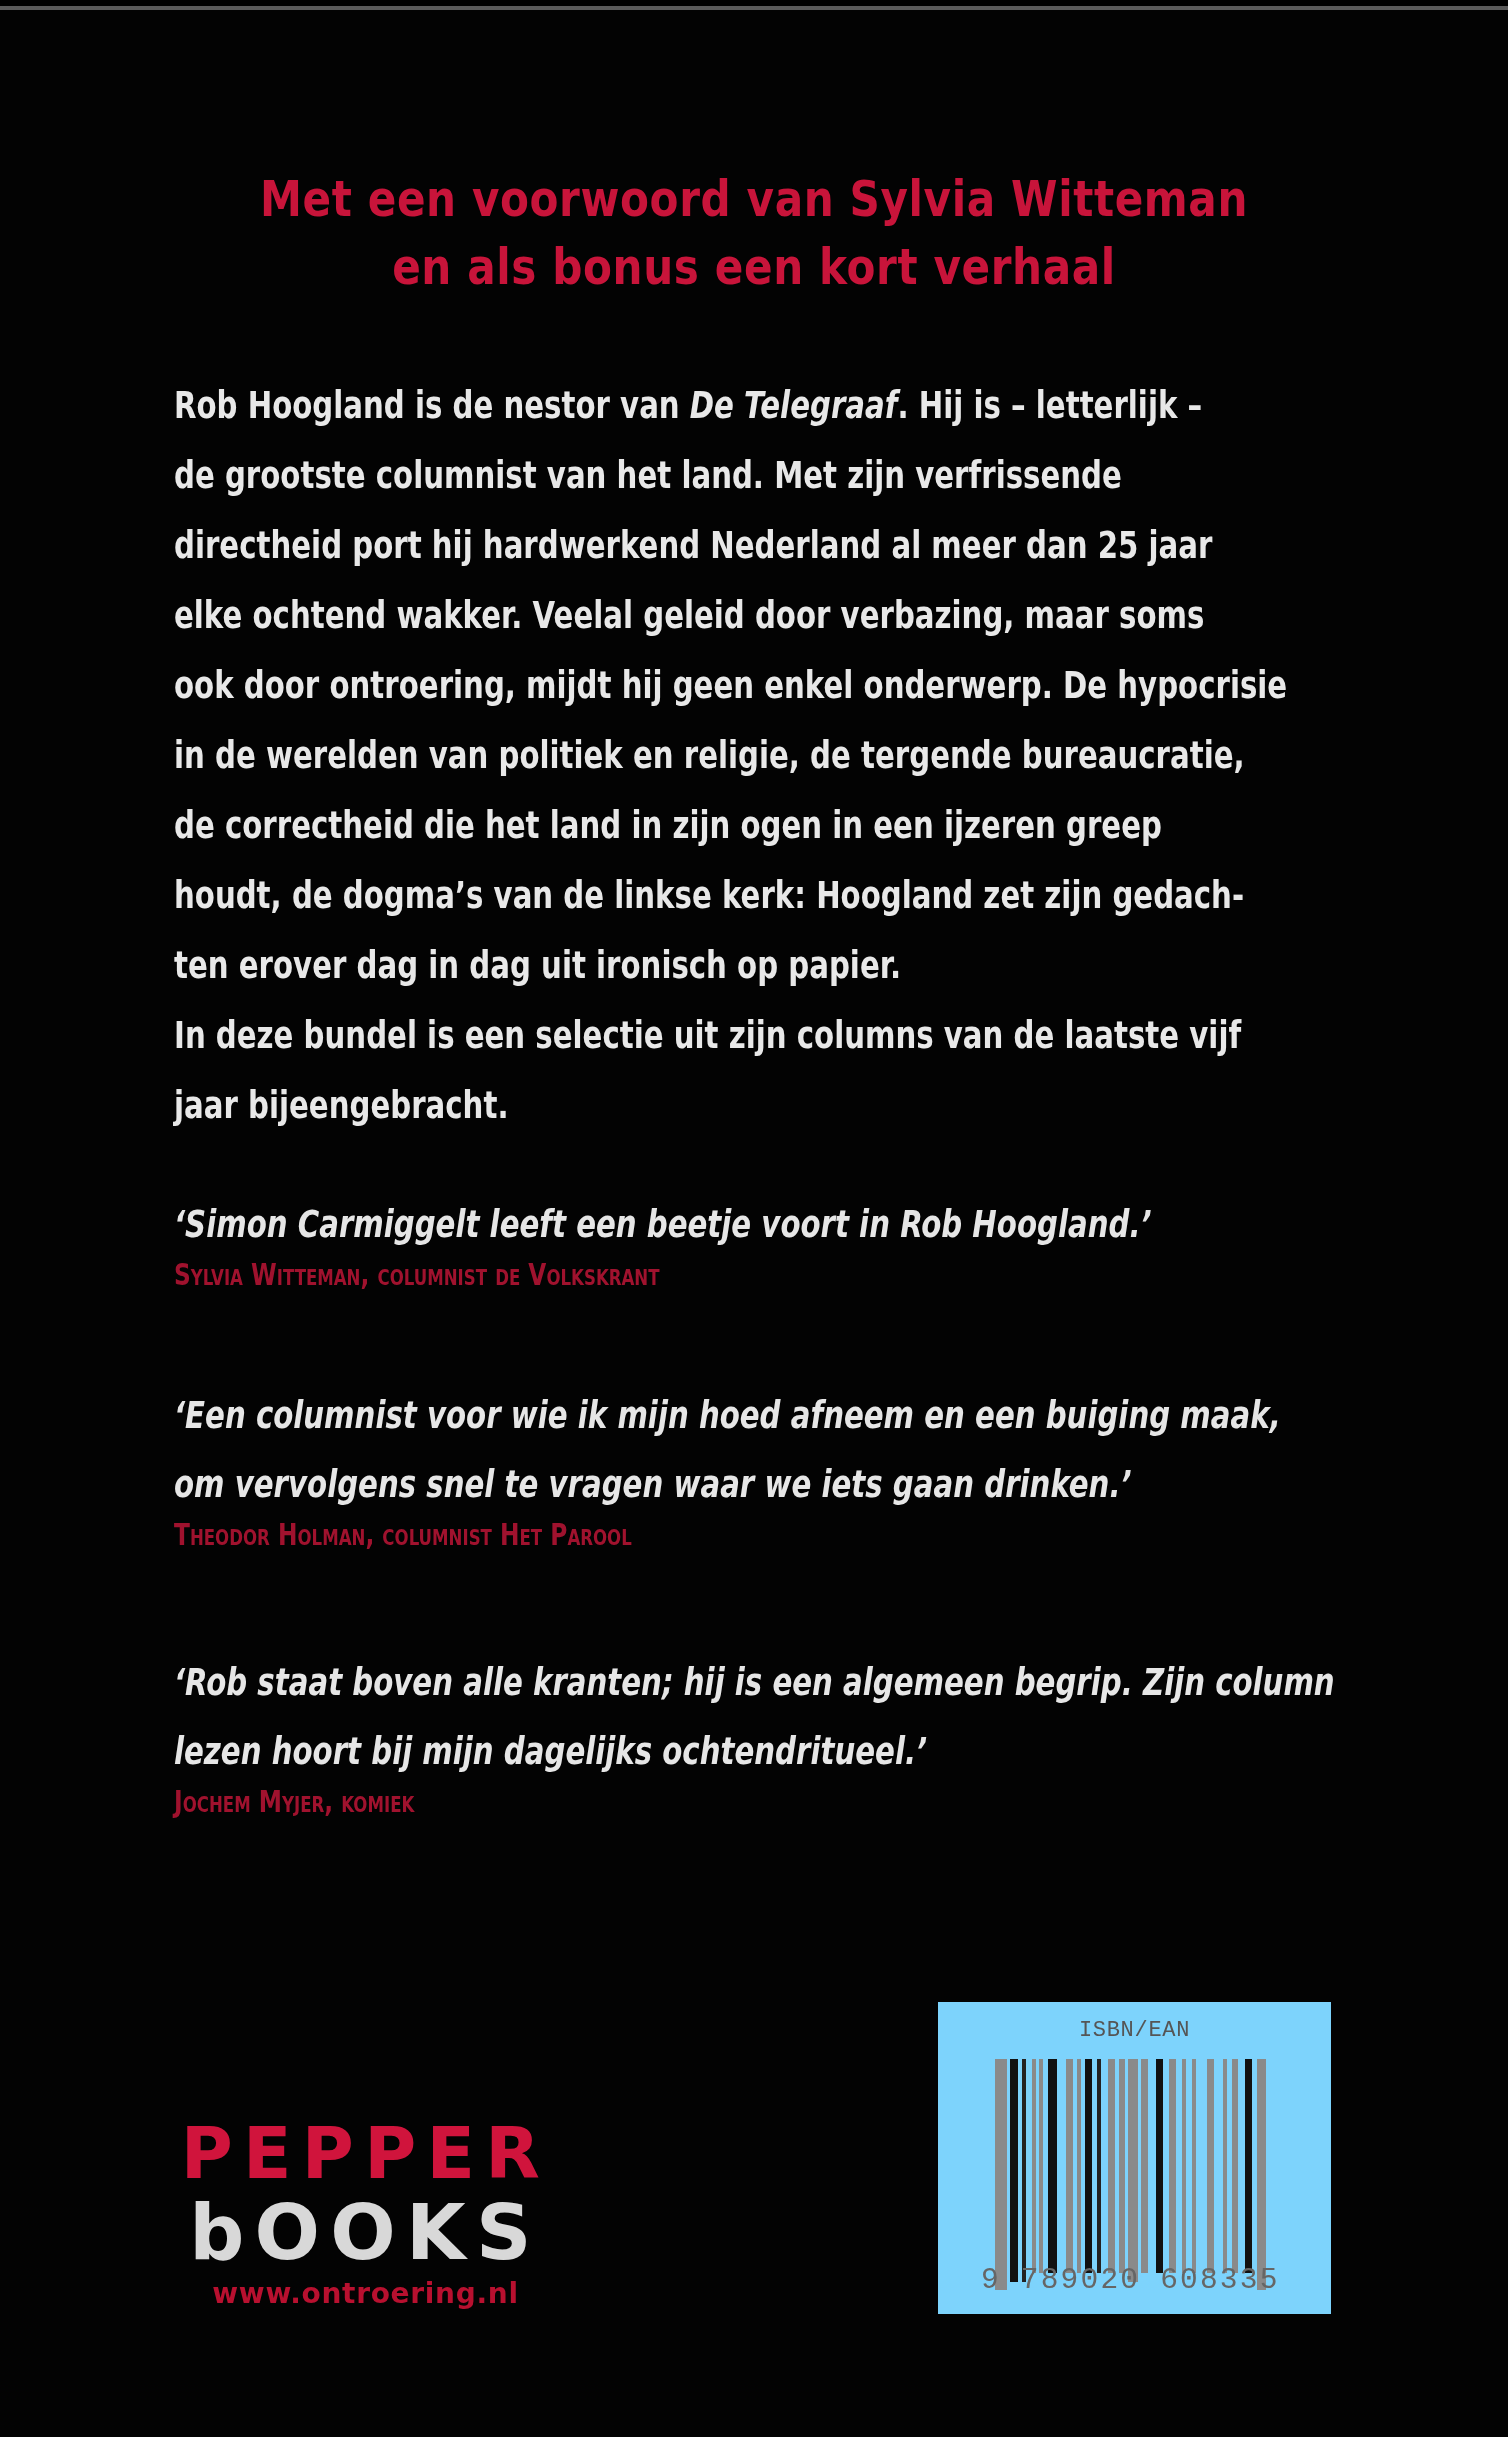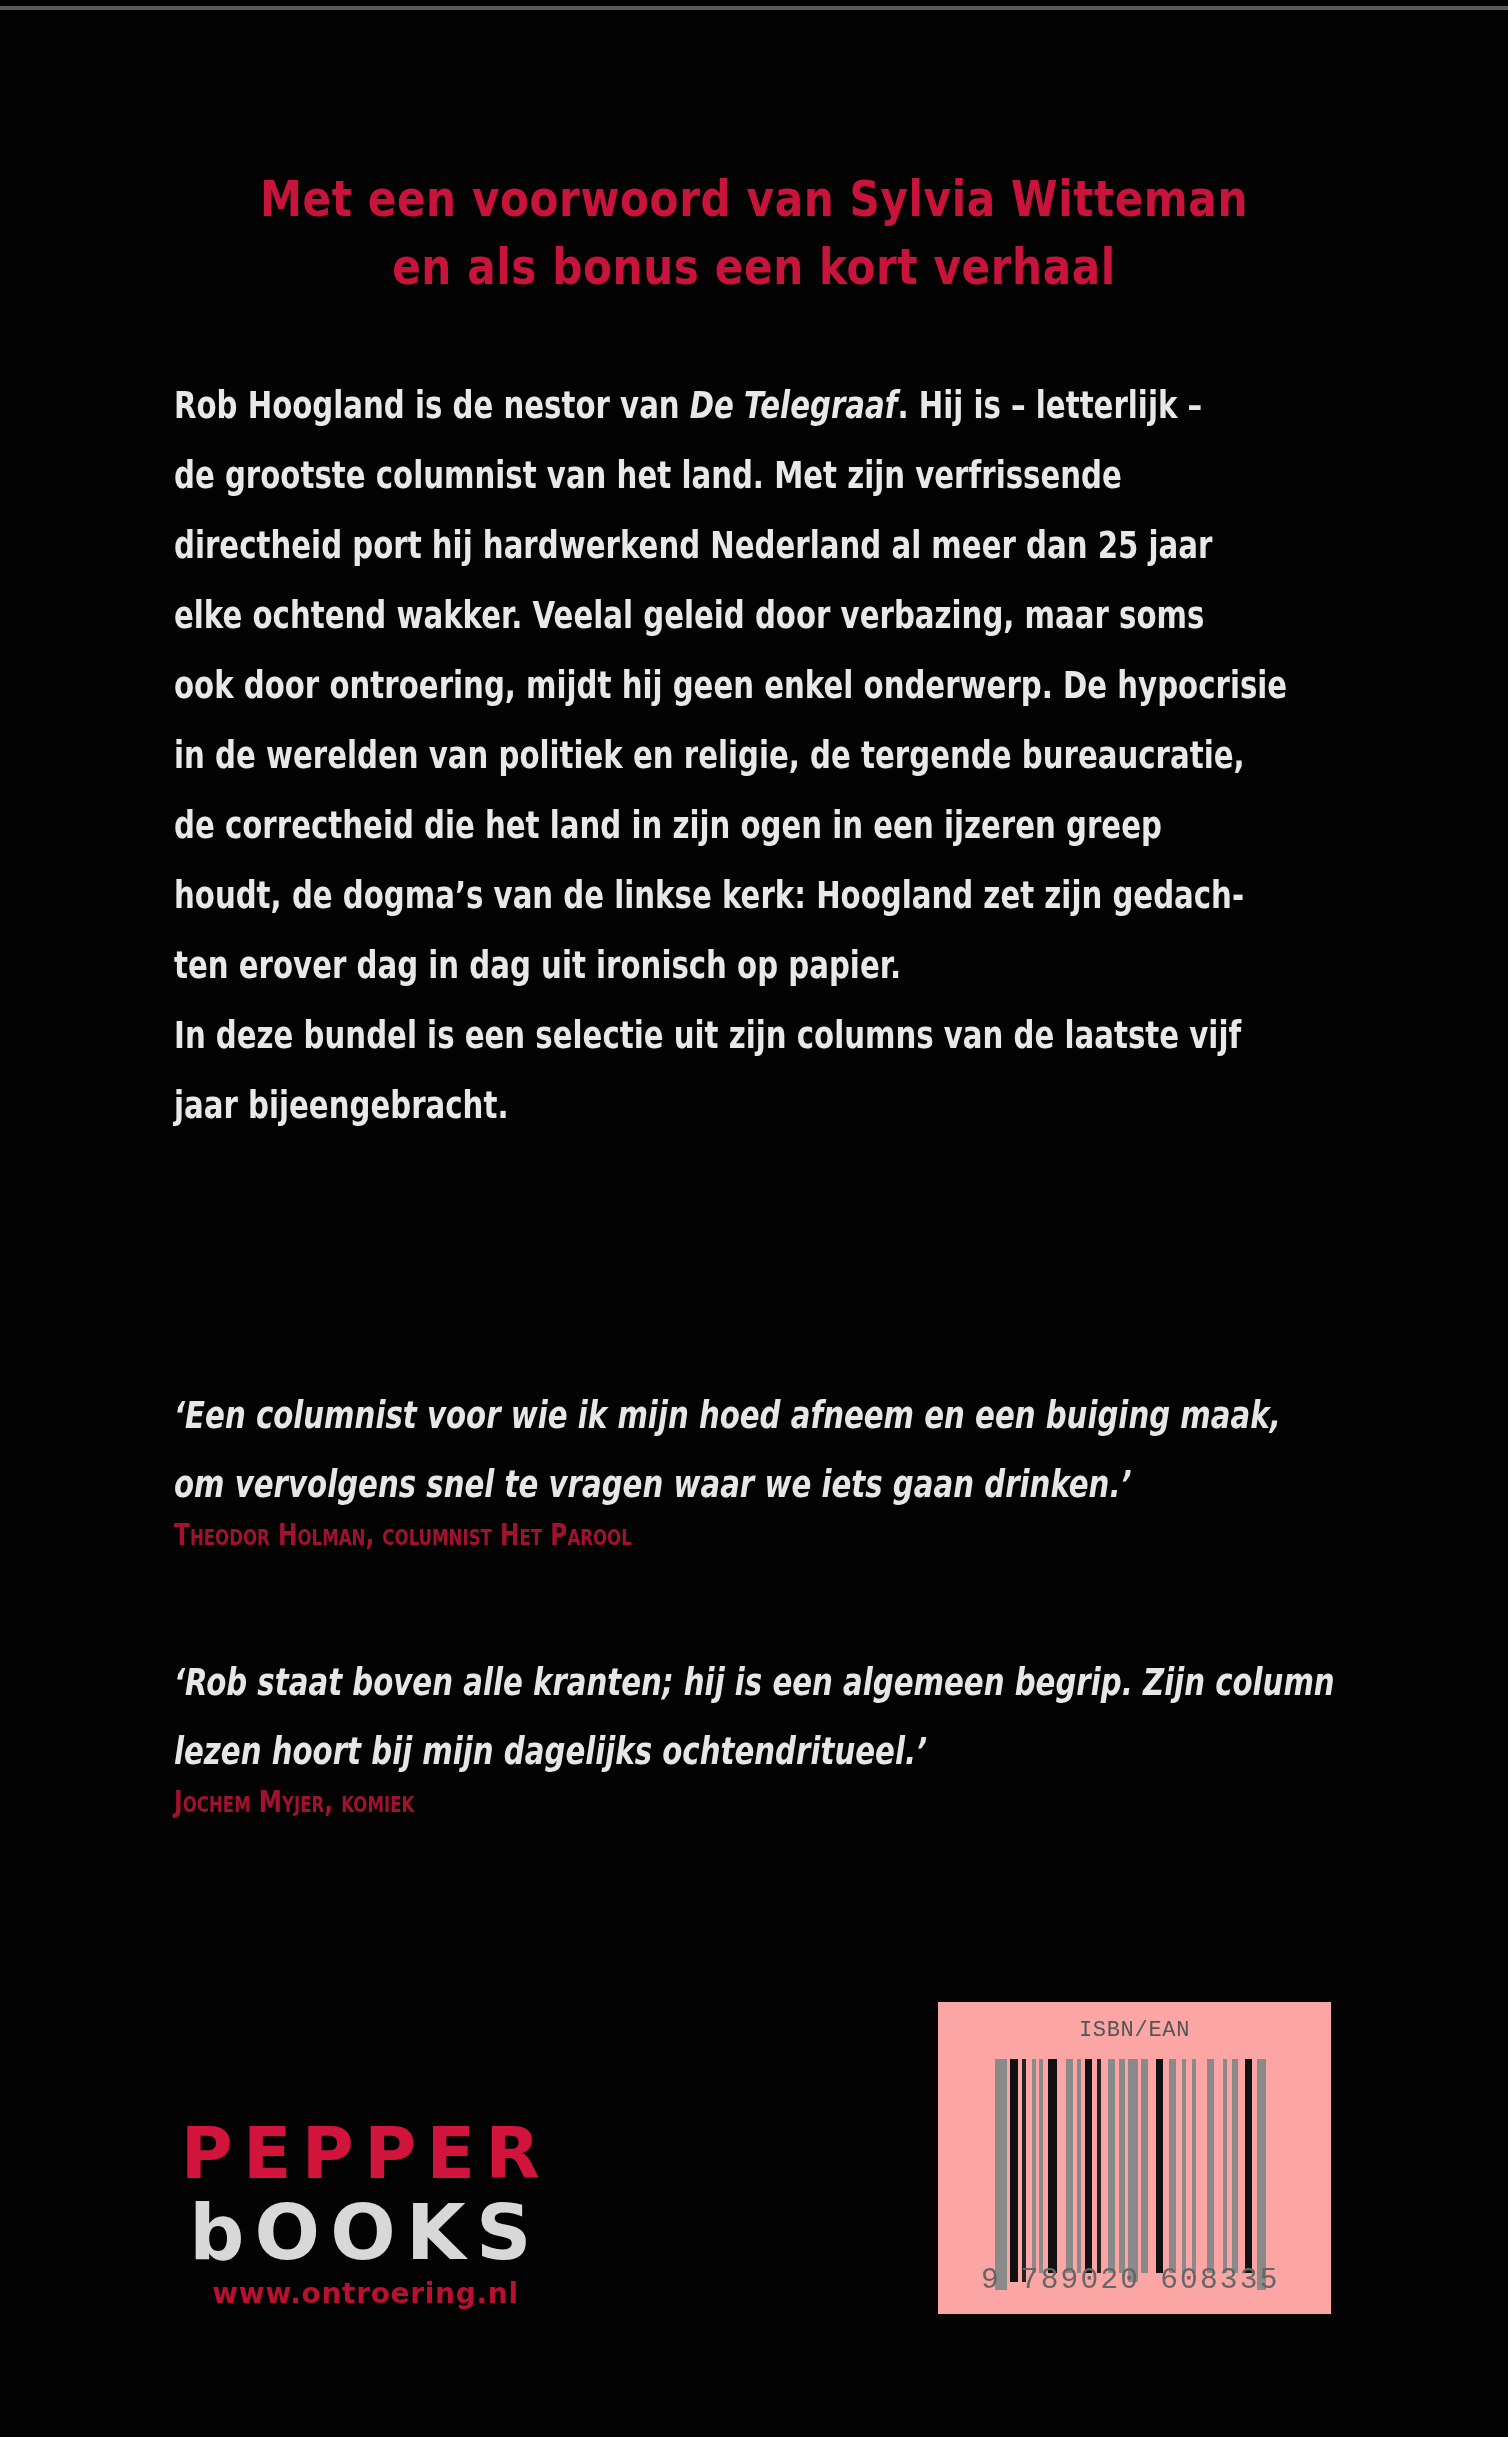--- a/index.html
+++ b/index.html
@@ -124,21 +124,21 @@
       display: block;
       margin-top: 1.5px;
     }
 
     .barcode-box {
       position: absolute;
       left: 938px;
       top: 1992px;
       width: 393px;
       height: 312px;
-      background: #fca5a5;
+      background: #7dd3fc;
     }
     .barcode-box .isbn-label {
       position: absolute;
       left: 0; top: 16px;
       width: 100%;
       text-align: center;
       color: #555;
       font-family: "Liberation Mono", monospace;
       font-size: 22px;
       letter-spacing: 0.7px;
@@ -186,20 +186,26 @@
       <span class="line">ook door ontroering, mijdt hij geen enkel onderwerp. De hypocrisie</span>
       <span class="line">in de werelden van politiek en religie, de tergende bureaucratie,</span>
       <span class="line">de correctheid die het land in zijn ogen in een ijzeren greep</span>
       <span class="line">houdt, de dogma’s van de linkse kerk: Hoogland zet zijn gedach-</span>
       <span class="line">ten erover dag in dag uit ironisch op papier.</span>
       <span class="line">In deze bundel is een selectie uit zijn columns van de laatste vijf</span>
       <span class="line">jaar bijeengebracht.</span>
     </div>
   </div>
 
+  <div class="quote" style="top:1180px;">
+    <div class="squeeze">
+      <span class="qline">‘Simon Carmiggelt leeft een beetje voort in Rob Hoogland.’</span>
+      <span class="attr">Sylvia Witteman, columnist de Volkskrant</span>
+    </div>
+  </div>
 
   <div class="quote" style="top:1371px;">
     <div class="squeeze">
       <span class="qline">‘Een columnist voor wie ik mijn hoed afneem en een buiging maak,</span>
       <span class="qline">om vervolgens snel te vragen waar we iets gaan drinken.’</span>
       <span class="attr">Theodor Holman, columnist Het Parool</span>
     </div>
   </div>
 
   <div class="quote" style="top:1638px;">

